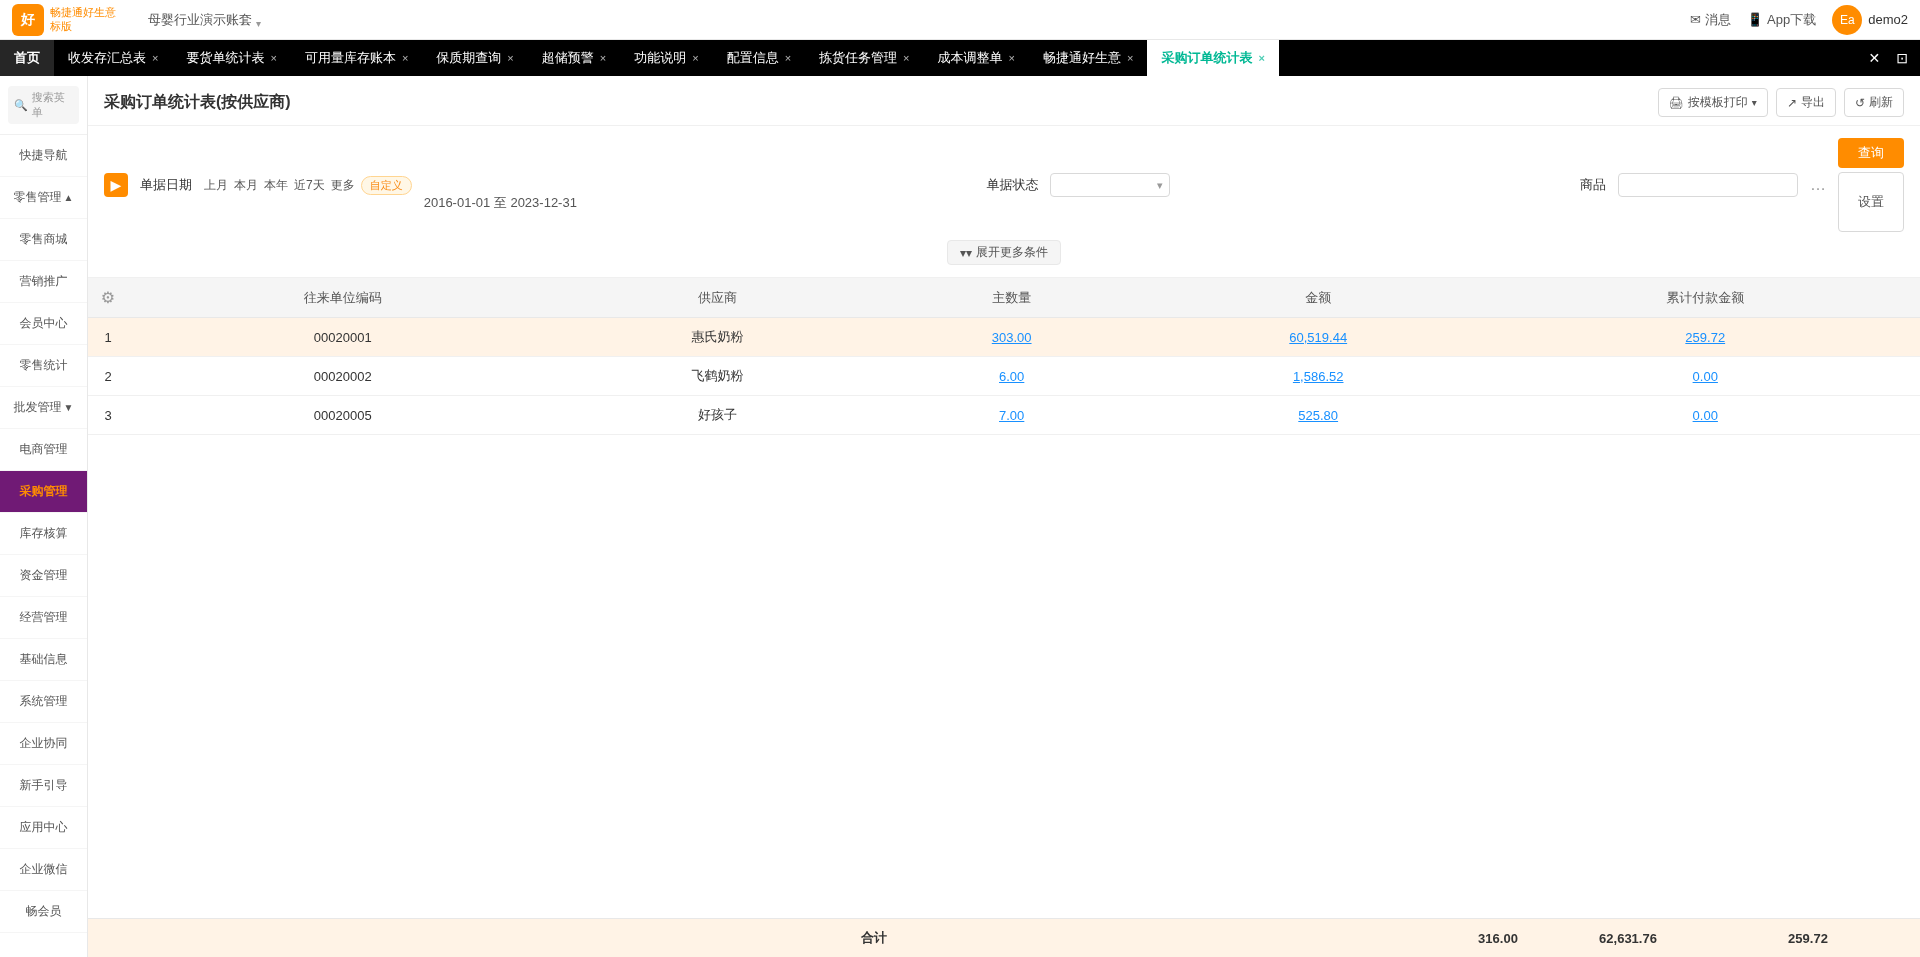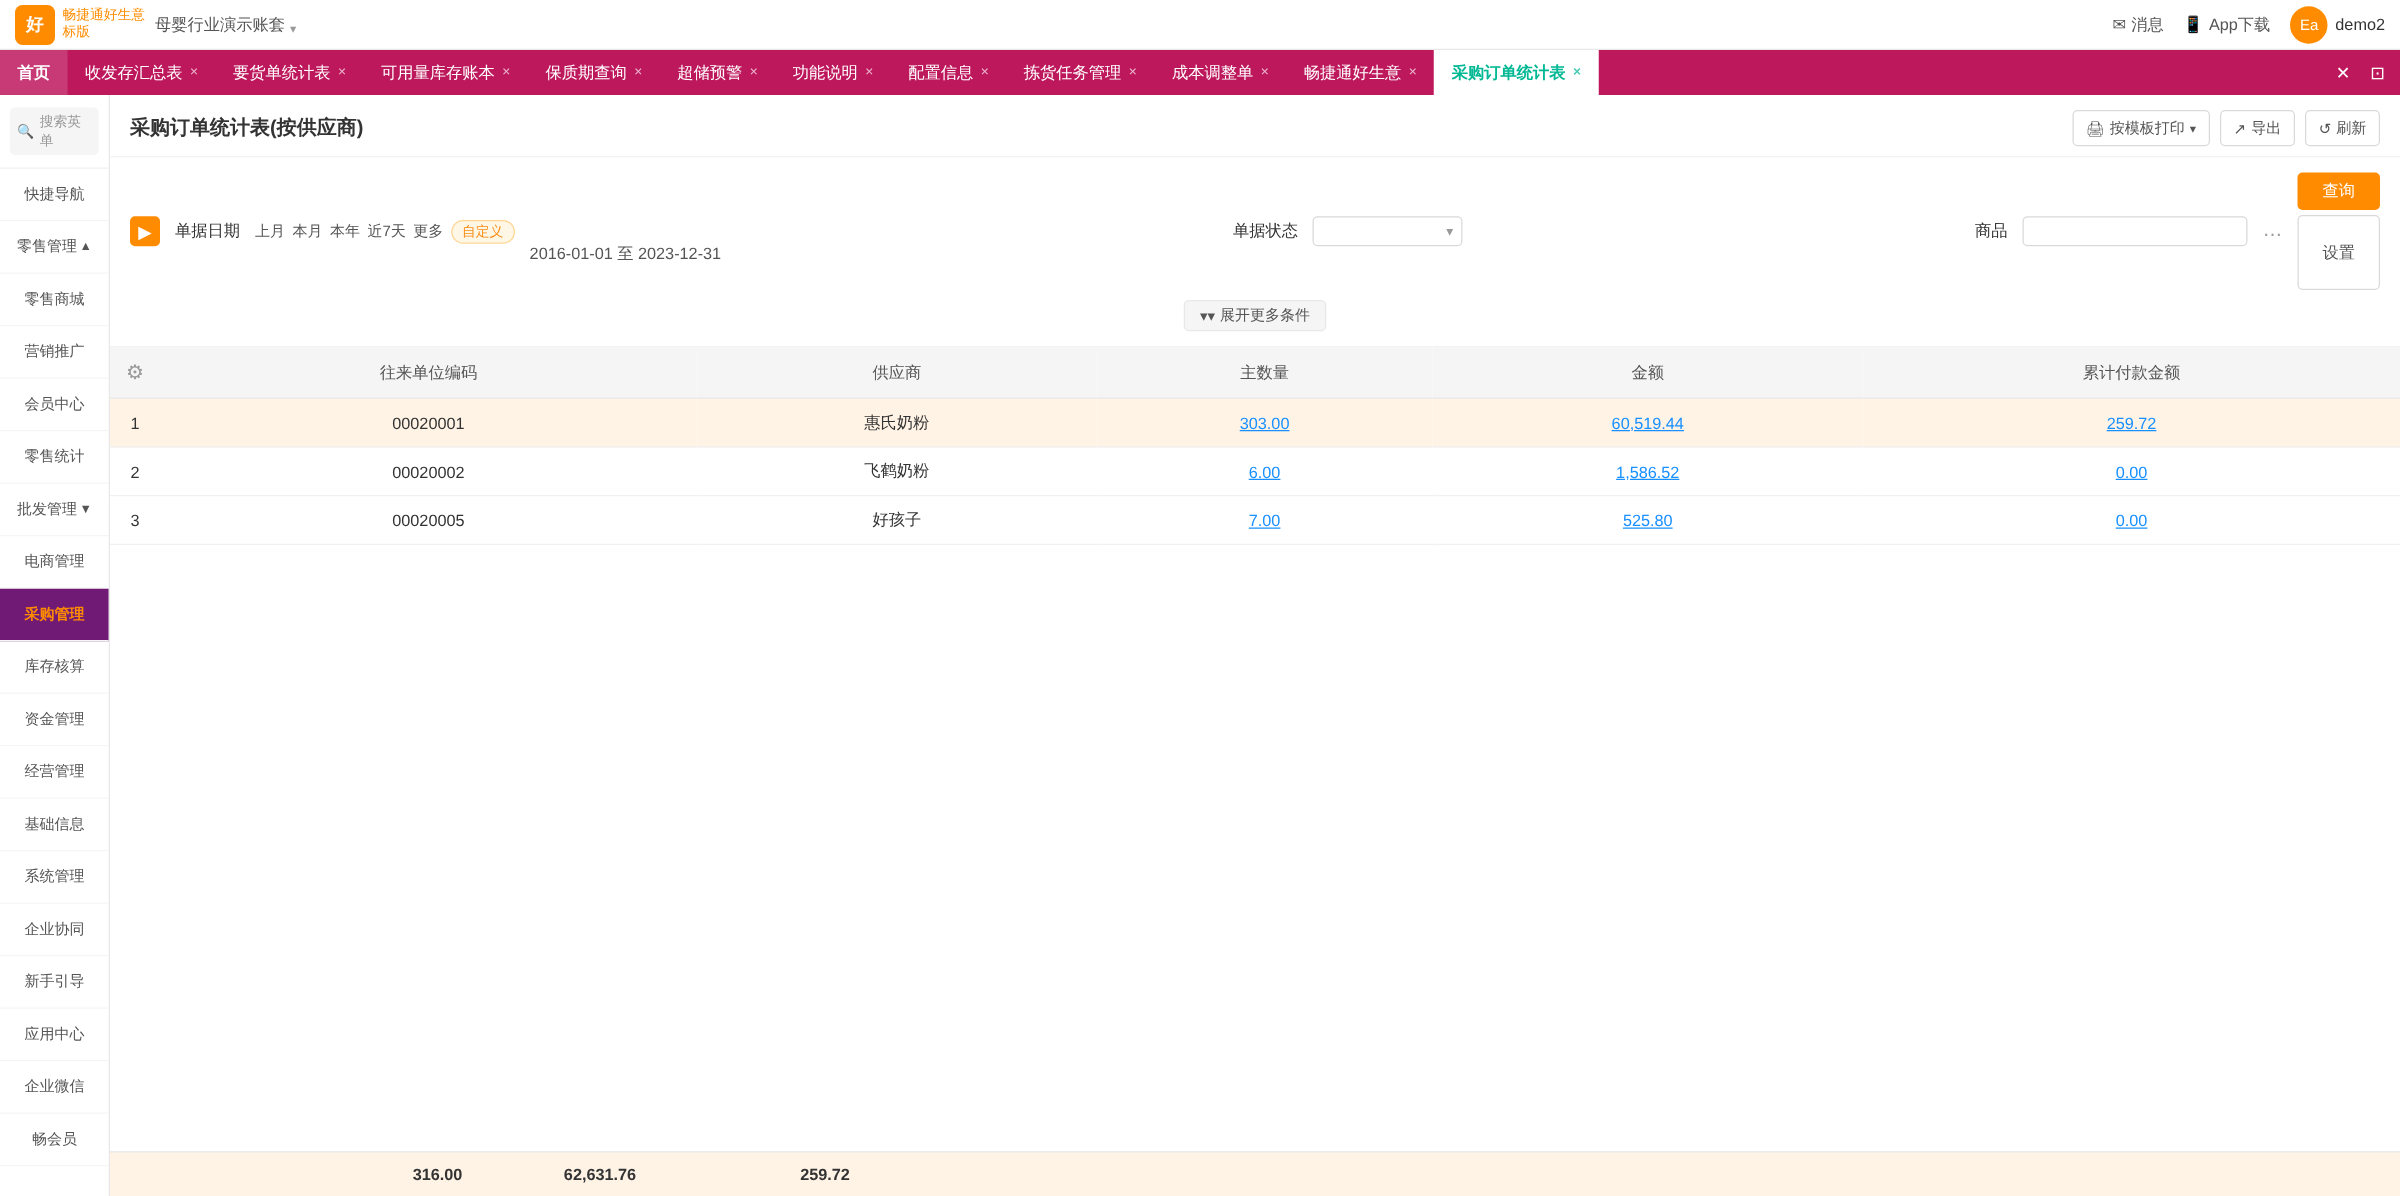--- a/index.html
+++ b/index.html
@@ -4,28 +4,28 @@
   <style>
     * { margin: 0; padding: 0; box-sizing: border-box; }
     body { font-family: 'Microsoft YaHei', '微软雅黑', Arial, sans-serif; font-size: 13px; background: #f5f5f5; color: #333; width: 1920px; height: 957px; overflow: hidden; display: flex; flex-direction: column; }
 
     
     .top-bar { height: 40px; background: #fff; display: flex; align-items: center; justify-content: space-between; padding: 0 12px; border-bottom: 1px solid #e8e8e8; flex-shrink: 0; }
     .top-bar-left { display: flex; align-items: center; gap: 8px; }
     .logo-area { display: flex; align-items: center; gap: 6px; }
     .logo-icon { width: 32px; height: 32px; background: #ff8c00; border-radius: 6px; display: flex; align-items: center; justify-content: center; color: #fff; font-weight: bold; font-size: 14px; }
     .logo-text { font-size: 11px; color: #ff8c00; line-height: 1.2; }
-    .workspace-selector { display: flex; align-items: flex-end; gap: 4px; font-size: 13px; color: #555; cursor: pointer; }
+    .workspace-selector { display: flex; align-items: flex-end; gap: 4px; font-size: 13px; color: #555; cursor: pointer; margin-left: 24px; }
     .workspace-selector .chevron { color: #999; font-size: 10px; }
     .top-bar-right { display: flex; align-items: center; gap: 16px; }
     .top-bar-action { display: flex; align-items: center; gap: 4px; color: #555; cursor: pointer; font-size: 13px; }
     .user-avatar { width: 30px; height: 30px; border-radius: 50%; background: #ff8c00; display: flex; align-items: center; justify-content: center; color: #fff; font-size: 12px; }
 
     
-    .nav-tabs { height: 36px; background: #be185d; display: flex; align-items: center; flex-shrink: 0; overflow: hidden; }
+    .nav-tabs { height: 36px; background: #000000; display: flex; align-items: center; flex-shrink: 0; overflow: hidden; }
     .nav-tab { height: 36px; padding: 0 14px; display: flex; align-items: center; color: #fff; font-size: 13px; cursor: pointer; white-space: nowrap; position: relative; }
     .nav-tab.home { background: rgba(255,255,255,0.15); font-weight: bold; }
     .nav-tab.active { background: #fff; color: #00b894; font-weight: bold; }
     .nav-tab .close-x { margin-left: 6px; font-size: 11px; opacity: 0.7; }
     .nav-right-controls { margin-left: auto; display: flex; align-items: center; gap: 8px; padding-right: 8px; }
     .nav-control-btn { color: #fff; cursor: pointer; font-size: 14px; padding: 4px; }
 
     
     .main-layout { display: flex; flex: 1; overflow: hidden; }
 
@@ -354,20 +354,21 @@
               <td class="num-val">525.80</td>
               <td class="num-val">0.00</td>
             </tr>
           </tbody>
         </table>
       </div>
 
       <div class="table-footer">
         <div style="width:40px;"></div>
         <div style="width:160px;"></div>
+        <div style="flex:1;font-weight:bold;text-align:center;">合计</div>
         <div style="width:100px;text-align:center;font-weight:bold;">316.00</div>
         <div style="width:160px;text-align:center;font-weight:bold;">62,631.76</div>
         <div style="width:200px;text-align:center;font-weight:bold;">259.72</div>
       </div>
 
     </div>
   </div>
 
 </div>
 

